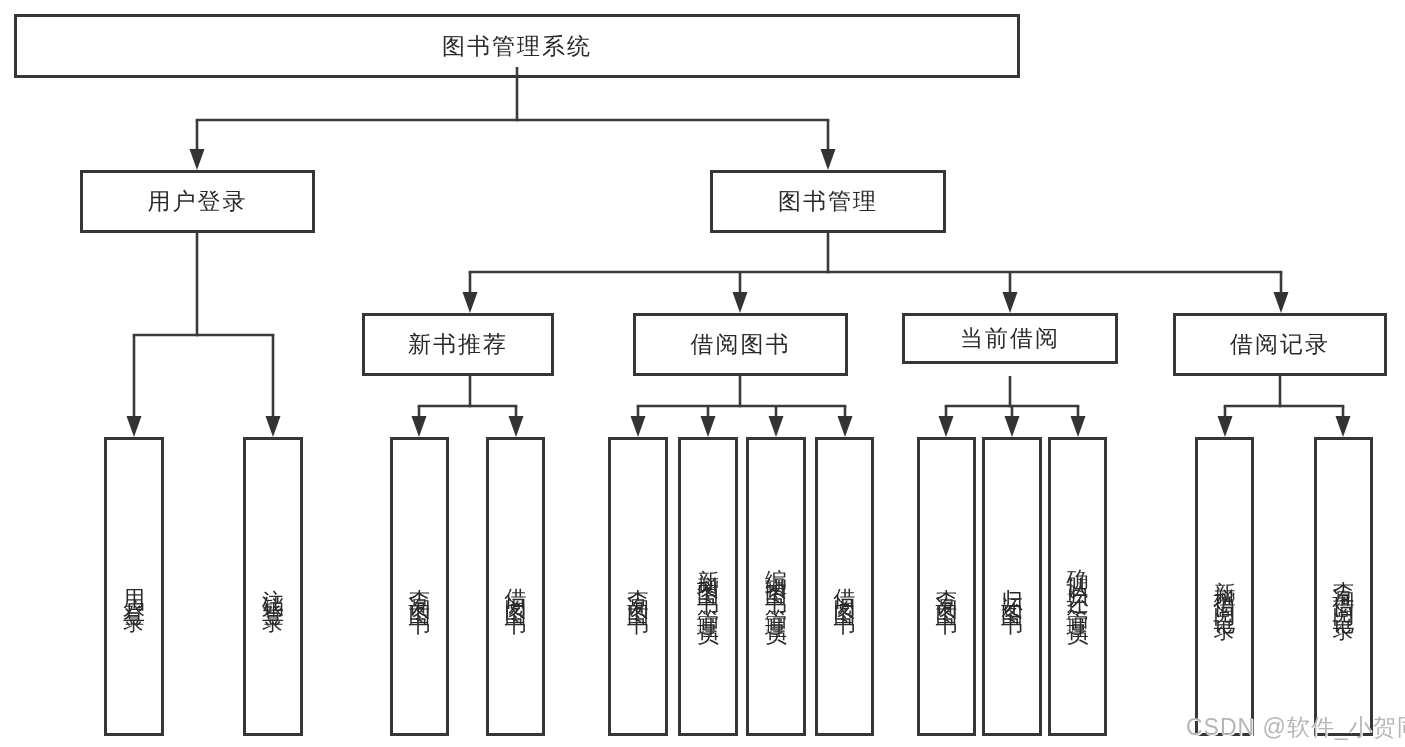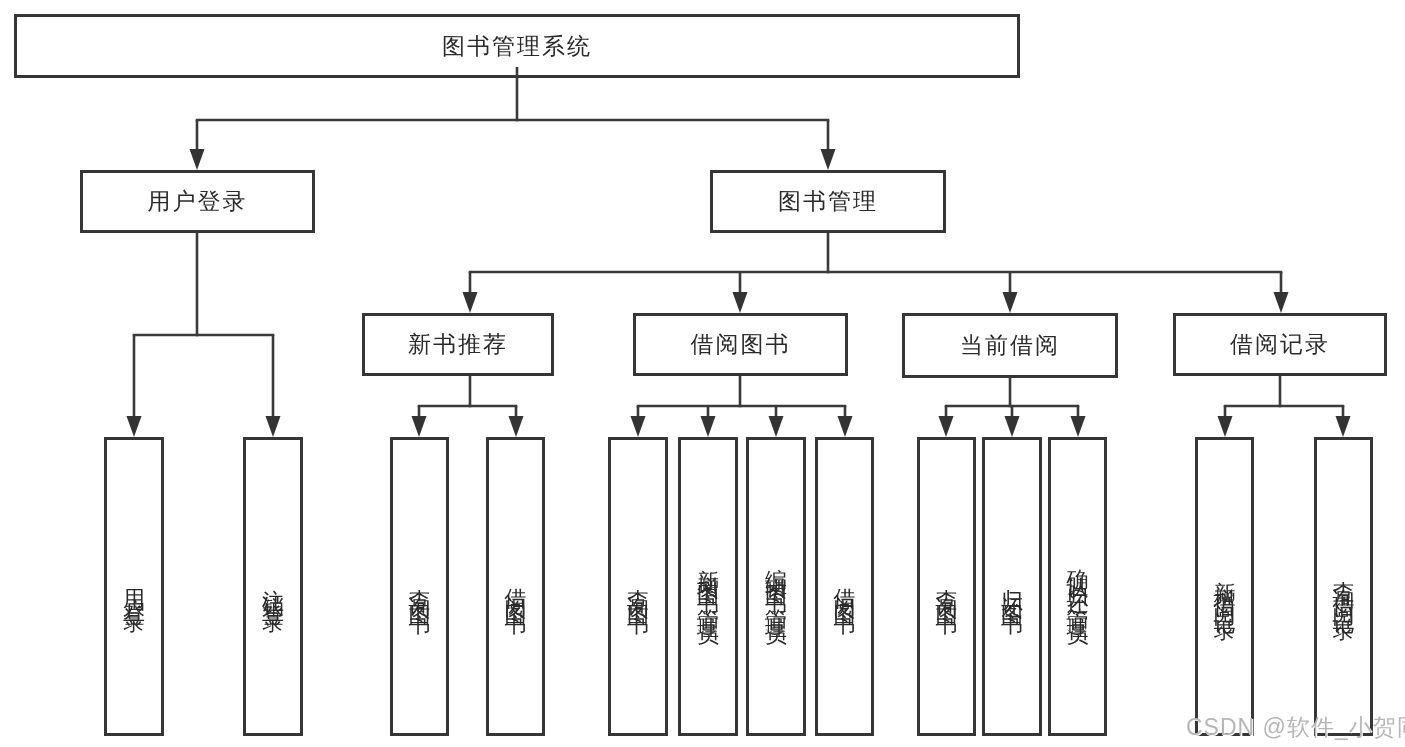--- a/index.html
+++ b/index.html
@@ -65,21 +65,21 @@
   <div class="box" style="left:710px; top:170px; width:236px; height:63px;">
     <span class="h-label">图书管理</span>
   </div>
 
   <div class="box" style="left:362px; top:313px; width:192px; height:63px;">
     <span class="h-label">新书推荐</span>
   </div>
   <div class="box" style="left:633px; top:313px; width:215px; height:63px;">
     <span class="h-label">借阅图书</span>
   </div>
-  <div class="box" style="left:902px; top:313px; width:216px; height:65px;">
+  <div class="box" style="left:902px; top:313px; width:216px; height:51px;">
     <span class="h-label">当前借阅</span>
   </div>
   <div class="box" style="left:1173px; top:313px; width:214px; height:63px;">
     <span class="h-label">借阅记录</span>
   </div>
 
   <div class="box" style="left:104px; top:437px; width:60px; height:299px;">
     <span class="v-label">用户登录</span>
   </div>
   <div class="box" style="left:243px; top:437px; width:60px; height:299px;">

